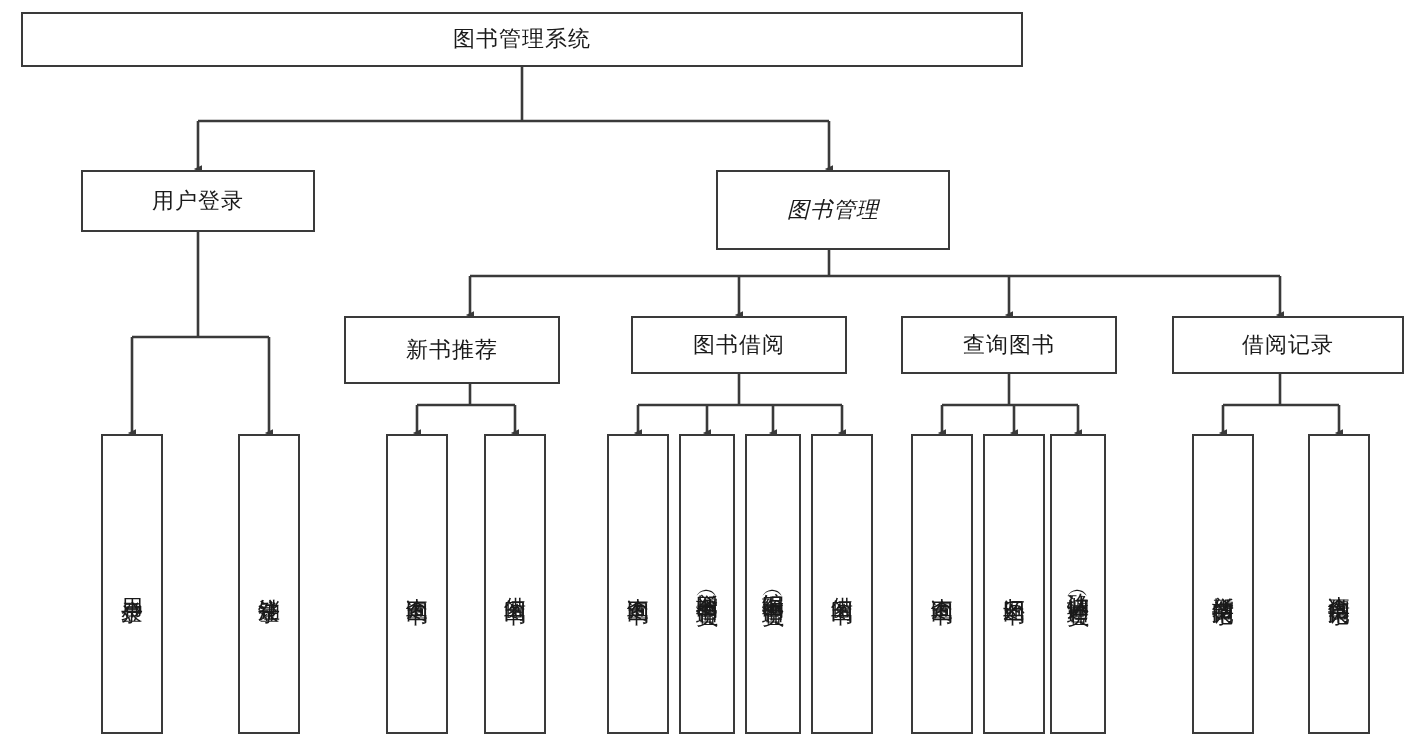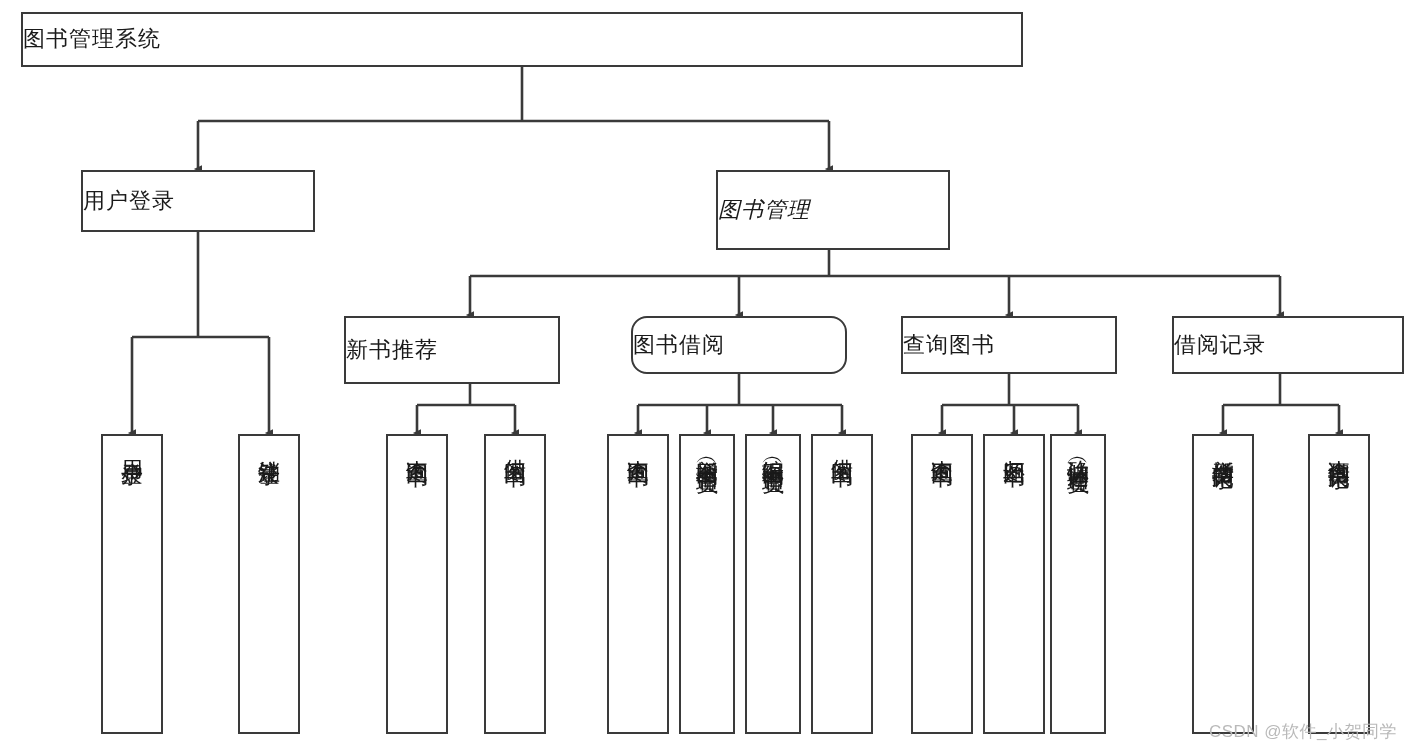--- a/index.html
+++ b/index.html
@@ -24,21 +24,21 @@
     width: 1405px;
     height: 747px;
   }
   .node {
     position: absolute;
     box-sizing: border-box;
     background: #ffffff;
     border: 2px solid #3a3a3a;
     display: flex;
     align-items: center;
-    justify-content: flex-start;
+    justify-content: center;
     color: #1a1a1a;
   }
   .node-h {
     font-size: 22px;
     line-height: 1.2;
     letter-spacing: 1px;
   }
   .node-v {
     writing-mode: vertical-rl;
     text-orientation: upright;
@@ -120,21 +120,21 @@
       </div>
       <div class="node node-h" style="left: 81px; top: 170px; width: 234px; height: 62px;">
         <span class="node-label">用户登录</span>
       </div>
       <div class="node node-h" style="left: 716px; top: 170px; width: 234px; height: 80px; font-style: italic;">
         <span class="node-label">图书管理</span>
       </div>
       <div class="node node-h" style="left: 344px; top: 316px; width: 216px; height: 68px;">
         <span class="node-label">新书推荐</span>
       </div>
-      <div class="node node-h" style="left: 631px; top: 316px; width: 216px; height: 58px; border-radius: 16px;">
+      <div class="node node-h" style="left: 631px; top: 316px; width: 216px; height: 58px;">
         <span class="node-label">图书借阅</span>
       </div>
       <div class="node node-h" style="left: 901px; top: 316px; width: 216px; height: 58px;">
         <span class="node-label">查询图书</span>
       </div>
       <div class="node node-h" style="left: 1172px; top: 316px; width: 232px; height: 58px;">
         <span class="node-label">借阅记录</span>
       </div>
       <div class="node node-v" style="left: 101px; top: 434px; width: 62px; height: 300px;">
         <span class="node-label">用户登录</span>
@@ -170,14 +170,13 @@
         <span class="node-label">确认归还（管理员）</span>
       </div>
       <div class="node node-v" style="left: 1192px; top: 434px; width: 62px; height: 300px;">
         <span class="node-label">新增借阅记录</span>
       </div>
       <div class="node node-v" style="left: 1308px; top: 434px; width: 62px; height: 300px;">
         <span class="node-label">查询借阅记录</span>
       </div>
     </div>
 
-  <div id="watermark">CSDN @软件_小贺同学</div>
 </div>
 
 </body></html>

